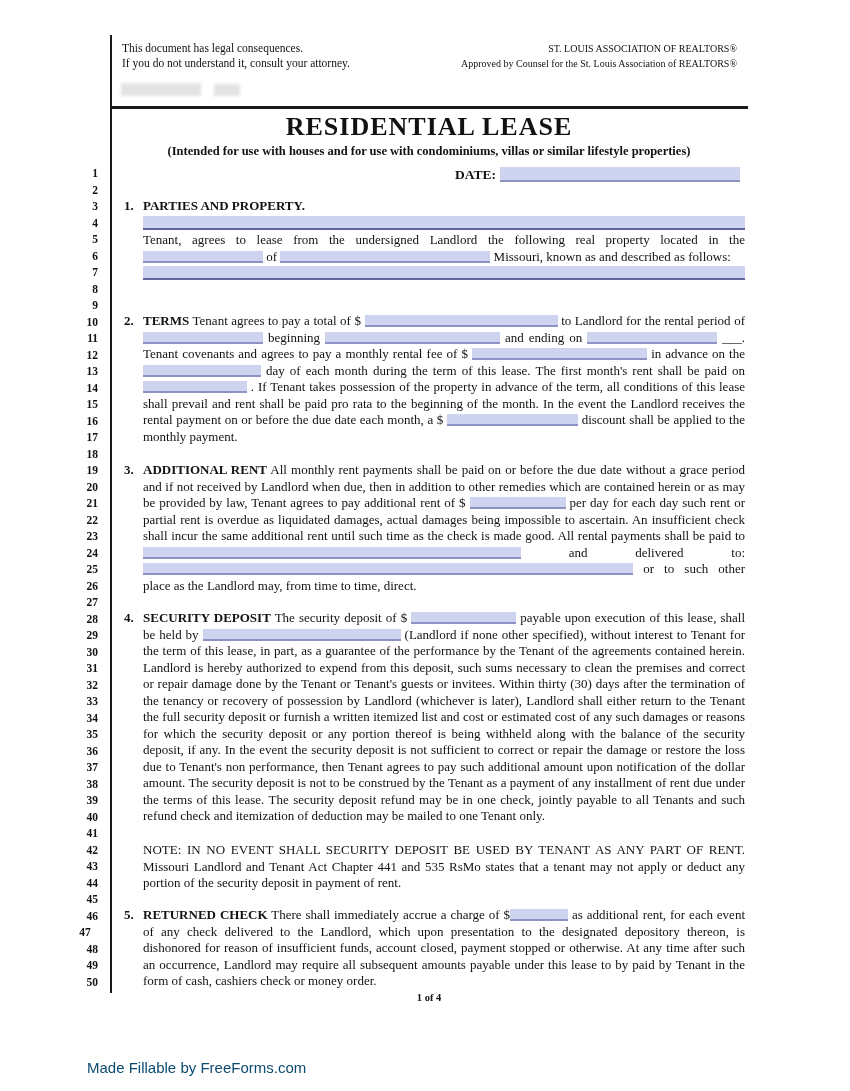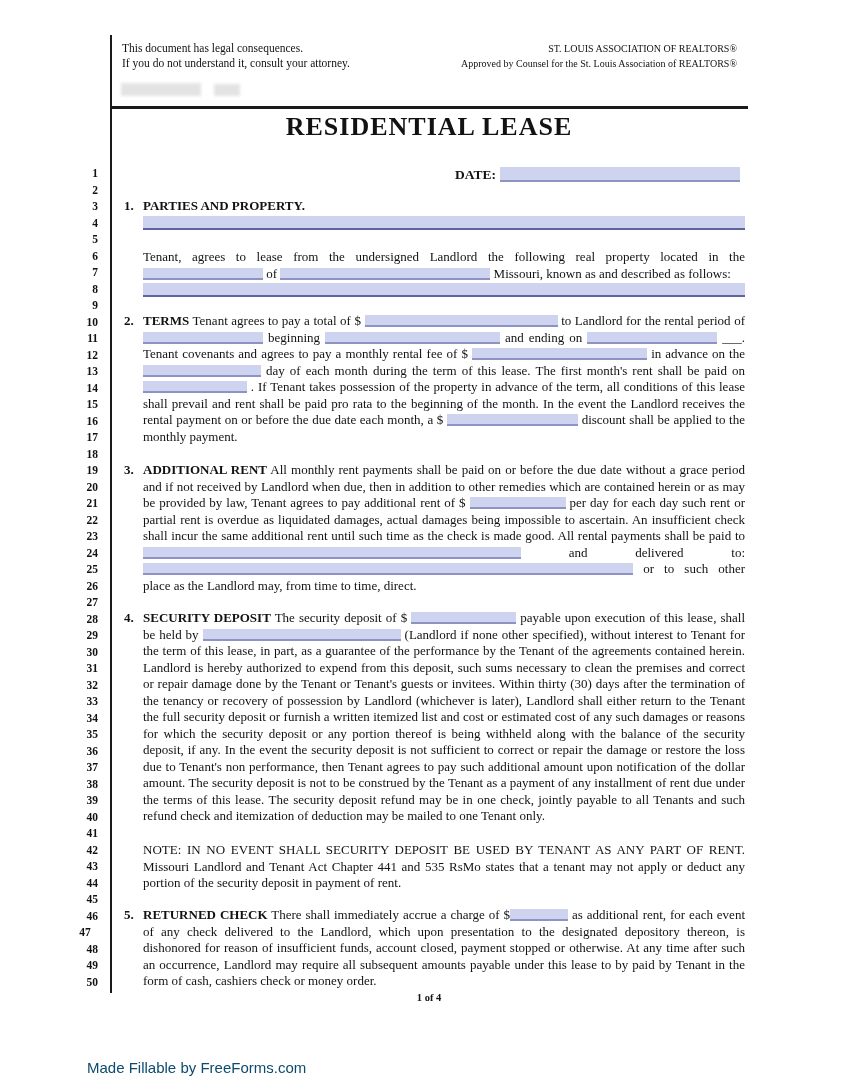--- a/index.html
+++ b/index.html
@@ -116,34 +116,35 @@
       <div class="ln" style="top: 874.5px;">44</div>
       <div class="ln" style="top: 891px;">45</div>
       <div class="ln" style="top: 907.5px;">46</div>
       <div class="ln" style="top: 924px; text-align: center;">47</div>
       <div class="ln" style="top: 940.5px; text-align: right;">48</div>
       <div class="ln" style="top: 957px;">49</div>
       <div class="ln" style="top: 973.5px;">50</div>
     </div>
 
   <div class="title">RESIDENTIAL LEASE</div>
+  <div class="subtitle">(Intended for use with houses and for use with condominiums, villas or similar lifestyle properties)</div>
 
   <div class="date-row">
     <span class="date-label">DATE:</span><span class="date-field"></span>
   </div>
 
   <div id="sections">
       <div class="section" style="top: 198px;">
         <div class="sec-num">1.</div>
         <div class="sec-body">
           <div class="para"><b>PARTIES AND PROPERTY.</b></div>
           <div class="para">
             <span class="field field-full"></span>
           </div>
-          <div class="para" style="margin-top: 17px;">Tenant, agrees to lease from the undersigned Landlord the following real property located in the <span class="field" style="width: 120px;"></span> of <span class="field" style="width: 210px;"></span> Missouri, known as and described as follows:</div>
+          <div class="para" style="">Tenant, agrees to lease from the undersigned Landlord the following real property located in the <span class="field" style="width: 120px;"></span> of <span class="field" style="width: 210px;"></span> Missouri, known as and described as follows:</div>
           <div class="para">
             <span class="field field-full"></span>
           </div>
         </div>
       </div>
       <div class="section" style="top: 313px;">
         <div class="sec-num">2.</div>
         <div class="sec-body">
           <div class="para"><b>TERMS</b> Tenant agrees to pay a total of $ <span class="field" style="width: 193px;"></span> to Landlord for the rental period of <span class="field" style="width: 120px;"></span> beginning <span class="field" style="width: 175px;"></span> and ending on <span class="field" style="width: 130px;"></span> ___. Tenant covenants and agrees to pay a monthly rental fee of $ <span class="field" style="width: 175px;"></span> in advance on the <span class="field" style="width: 118px;"></span> day of each month during the term of this lease. The first month's rent shall be paid on <span class="field" style="width: 104px;"></span> . If Tenant takes possession of the property in advance of the term, all conditions of this lease shall prevail and rent shall be paid pro rata to the beginning of the month. In the event the Landlord receives the rental payment on or before the due date each month, a $ <span class="field" style="width: 131px;"></span> discount shall be applied to the monthly payment.</div>
         </div>

